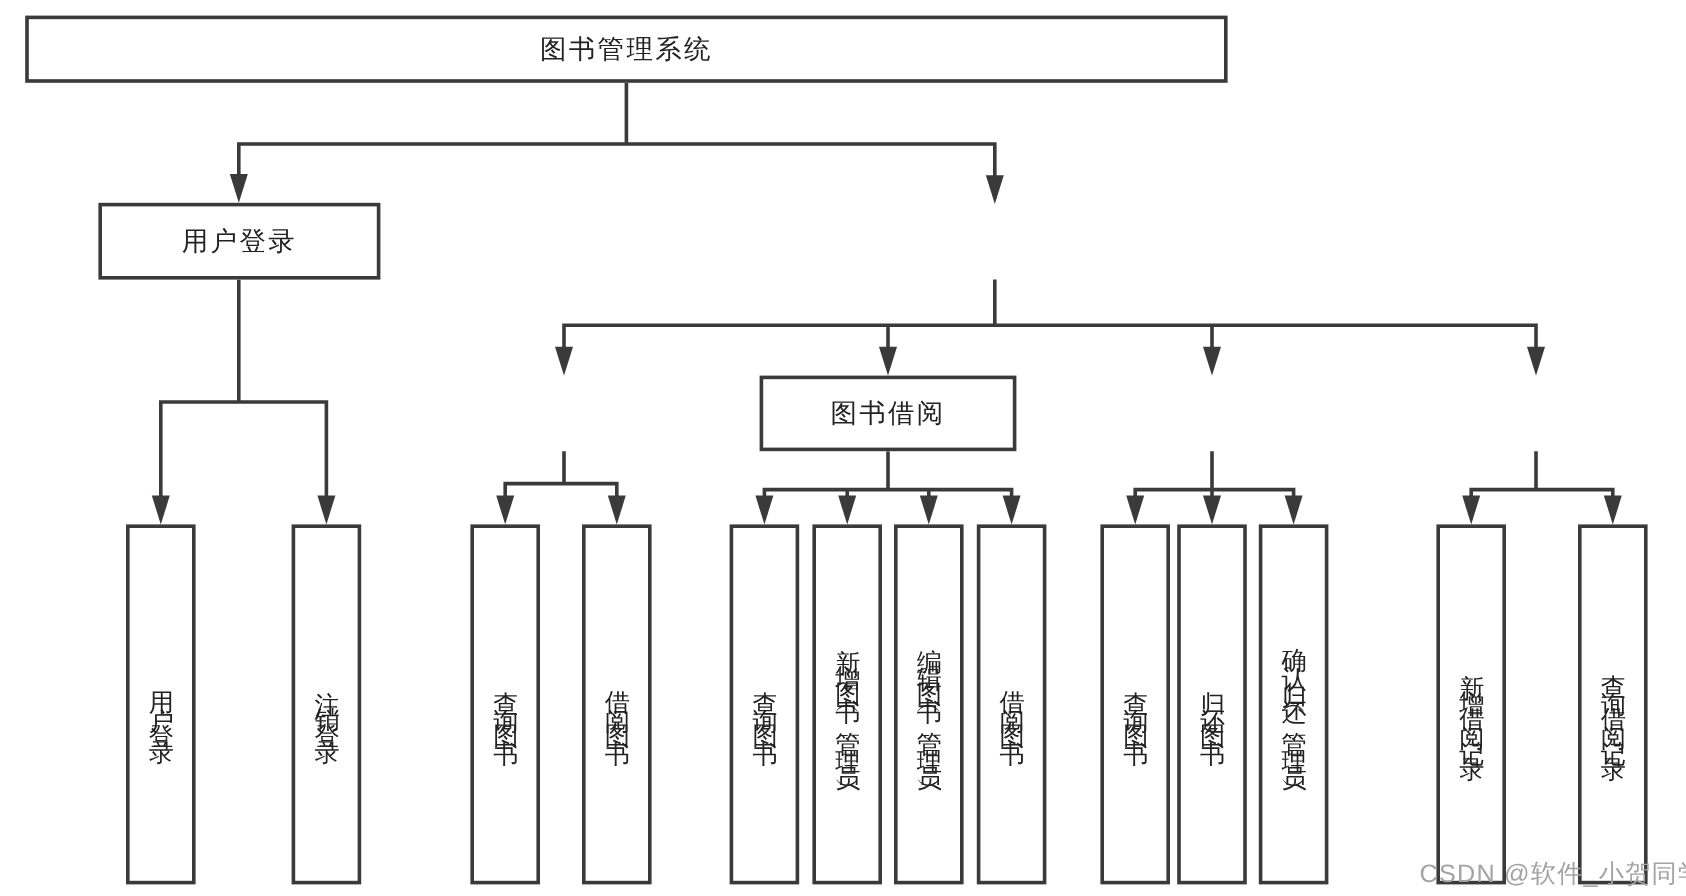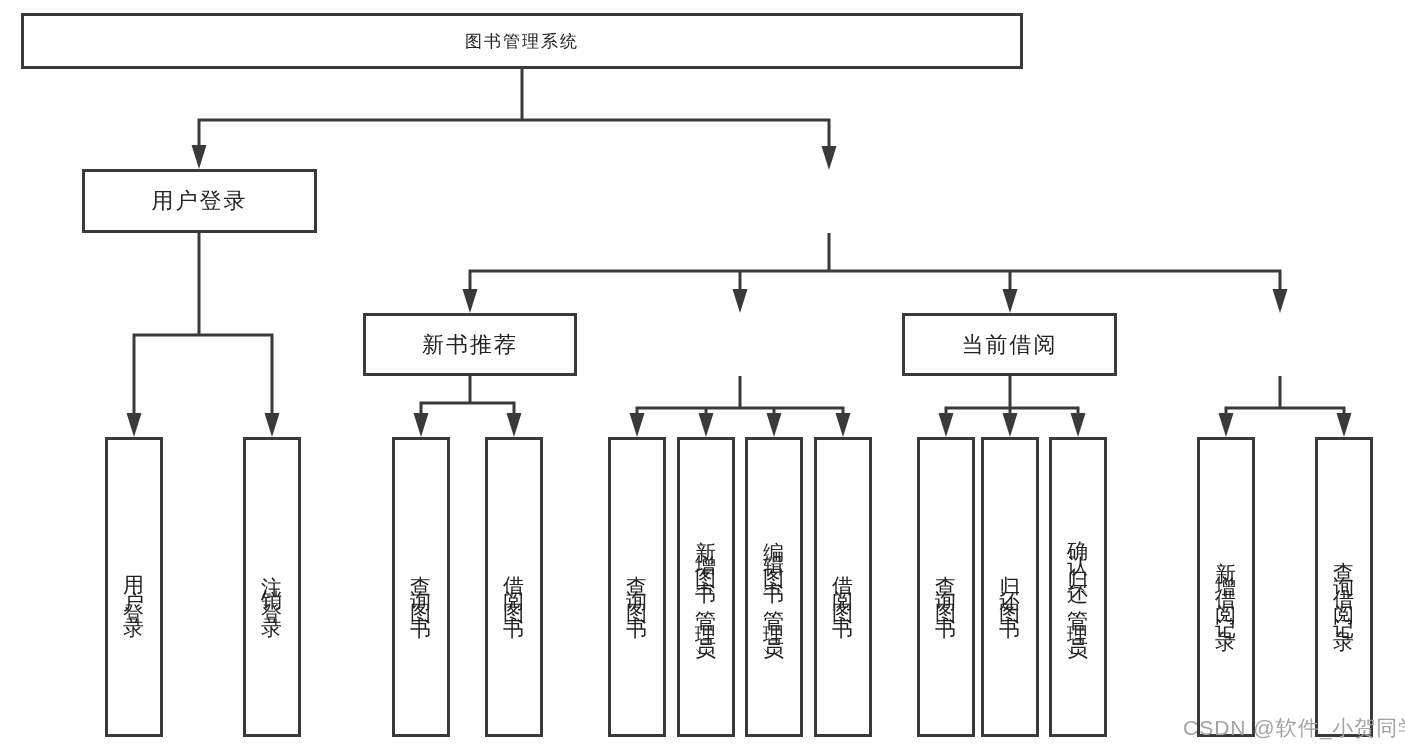--- a/index.html
+++ b/index.html
@@ -22,21 +22,21 @@
   .node{
     position:absolute;
     box-sizing:border-box;
     border:3px solid var(--line);
     background:#ffffff;
     display:flex;align-items:center;justify-content:center;
     color:var(--text);
     letter-spacing:2px;
     font-size:22px;
   }
-  .node.root{font-size:17px;}
+  .node.root{font-size:22px;}
   .node.leaf{
     writing-mode:vertical-rl;
     text-orientation:mixed;
     font-size:21px;
     letter-spacing:14px;
     line-height:1;
   }
   .watermark{
     position:absolute;
     left:1183px;top:714px;
@@ -85,22 +85,21 @@
 
     <path d="M1280,376 V408 M1224.5,408 H1345.5 M1226,408 V419 M1344,408 V419"></path>
     <polygon points="1218.5,413 1233.5,413 1226,437"></polygon>
     <polygon points="1336.5,413 1351.5,413 1344,437"></polygon>
   </svg>
 
   <div class="node root" style="left:21px;top:13px;width:1002px;height:56px">图书管理系统</div>
 
   <div class="node" style="left:82px;top:169px;width:235px;height:64px">用户登录</div>
 
-  <div class="node" style="left:363px;top:313px;width:214px;height:63px">新书推荐</div>
-  <div class="node" style="left:902px;top:313px;width:215px;height:63px">当前借阅</div>
+  <div class="node" style="left:633px;top:313px;width:214px;height:63px">图书借阅</div>
 
   <div class="node leaf" style="left:105px;top:437px;width:58px;height:300px">用户登录</div>
   <div class="node leaf" style="left:243px;top:437px;width:58px;height:300px">注销登录</div>
 
   <div class="node leaf" style="left:392px;top:437px;width:58px;height:300px">查询图书</div>
   <div class="node leaf" style="left:485px;top:437px;width:58px;height:300px">借阅图书</div>
 
   <div class="node leaf" style="left:608px;top:437px;width:58px;height:300px">查询图书</div>
   <div class="node leaf" style="left:677px;top:437px;width:58px;height:300px">新增图书（管理员）</div>
   <div class="node leaf" style="left:745px;top:437px;width:58px;height:300px">编辑图书（管理员）</div>

